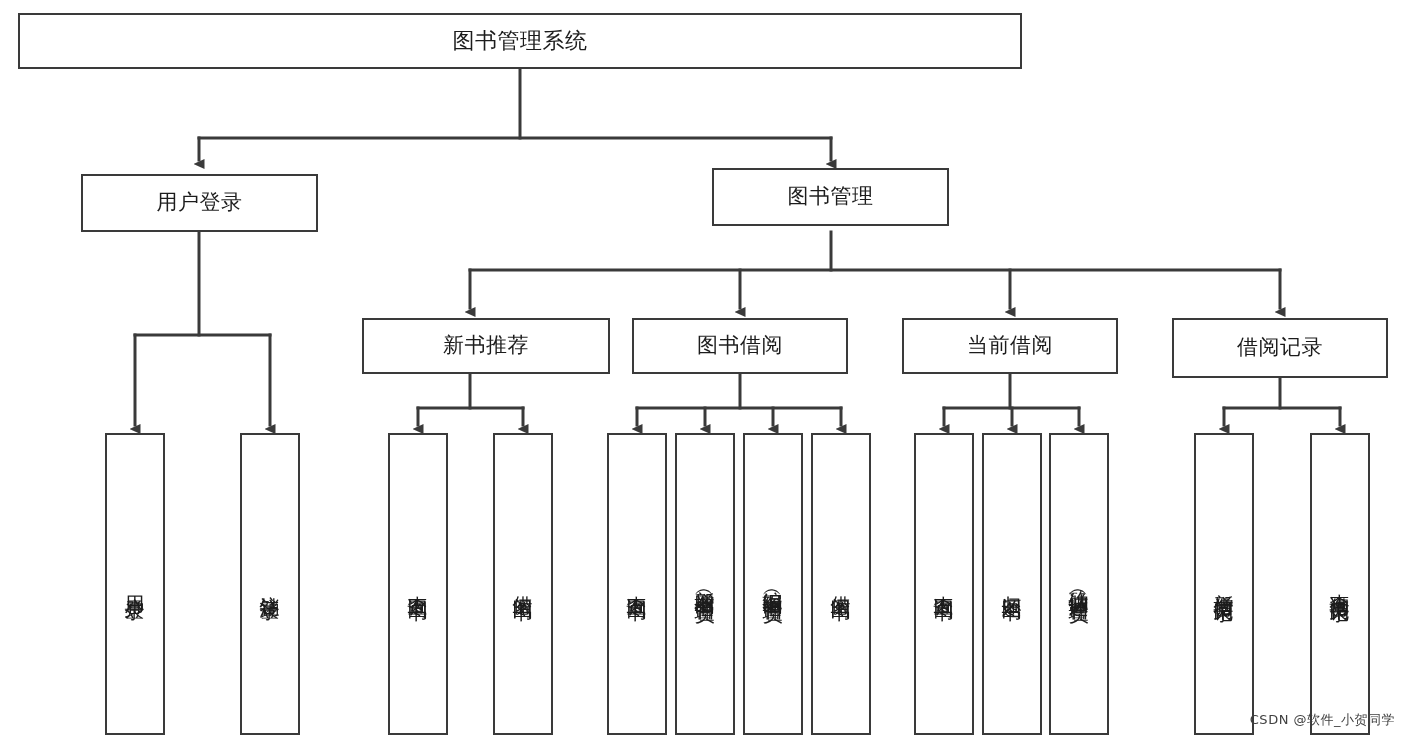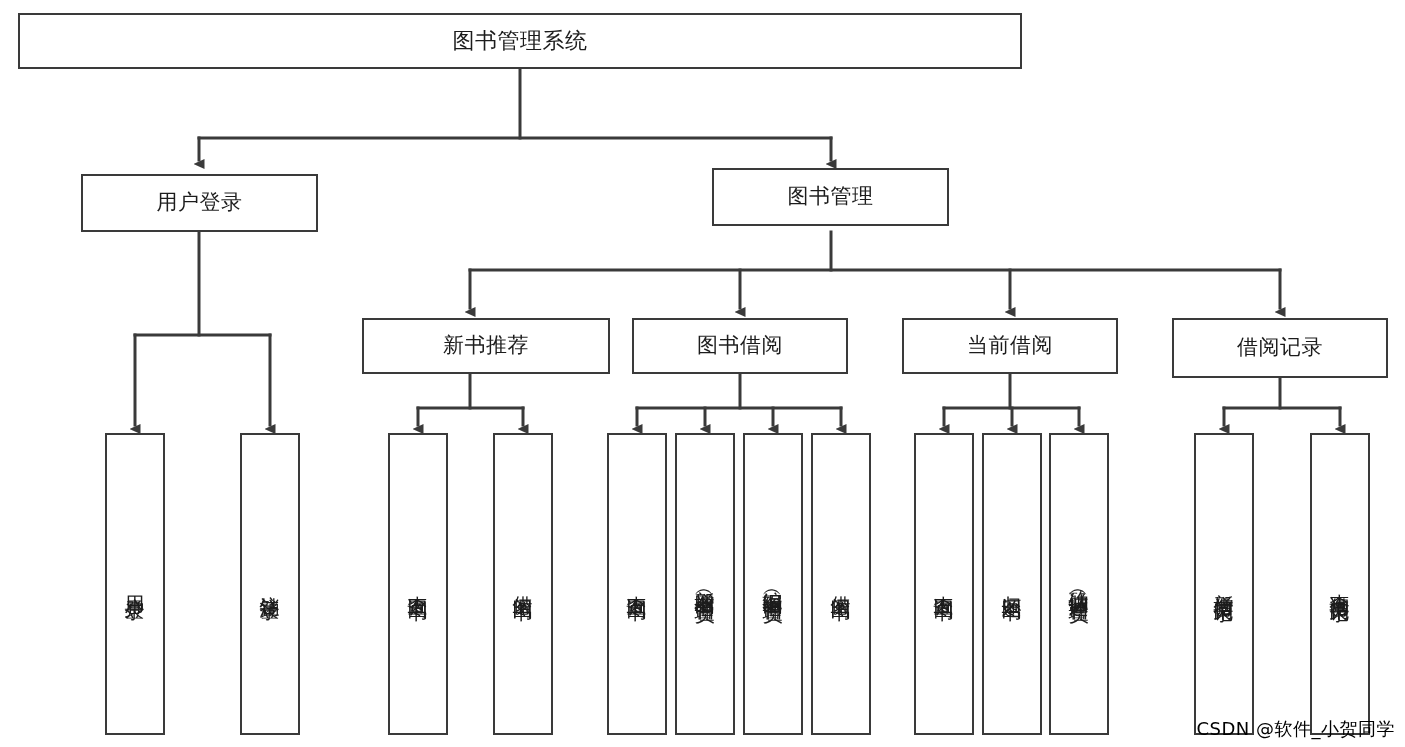--- a/index.html
+++ b/index.html
@@ -49,23 +49,23 @@
     writing-mode: vertical-rl;
     text-orientation: upright;
     letter-spacing: 2px;
     line-height: 1;
     font-size: 20px;
   }
   .node-box.root .node-label { font-size: 22px; }
   .watermark {
     position: absolute;
     right: 10px;
-    bottom: 6px;
-    color: #000000;
-    font-size: 18px;
+    bottom: 18px;
+    color: #404040;
+    font-size: 13px;
     letter-spacing: 0.5px;
     white-space: nowrap;
     pointer-events: none;
   }
 </style>
 </head>
 <body>
 
 <div id="diagram-root">
 

